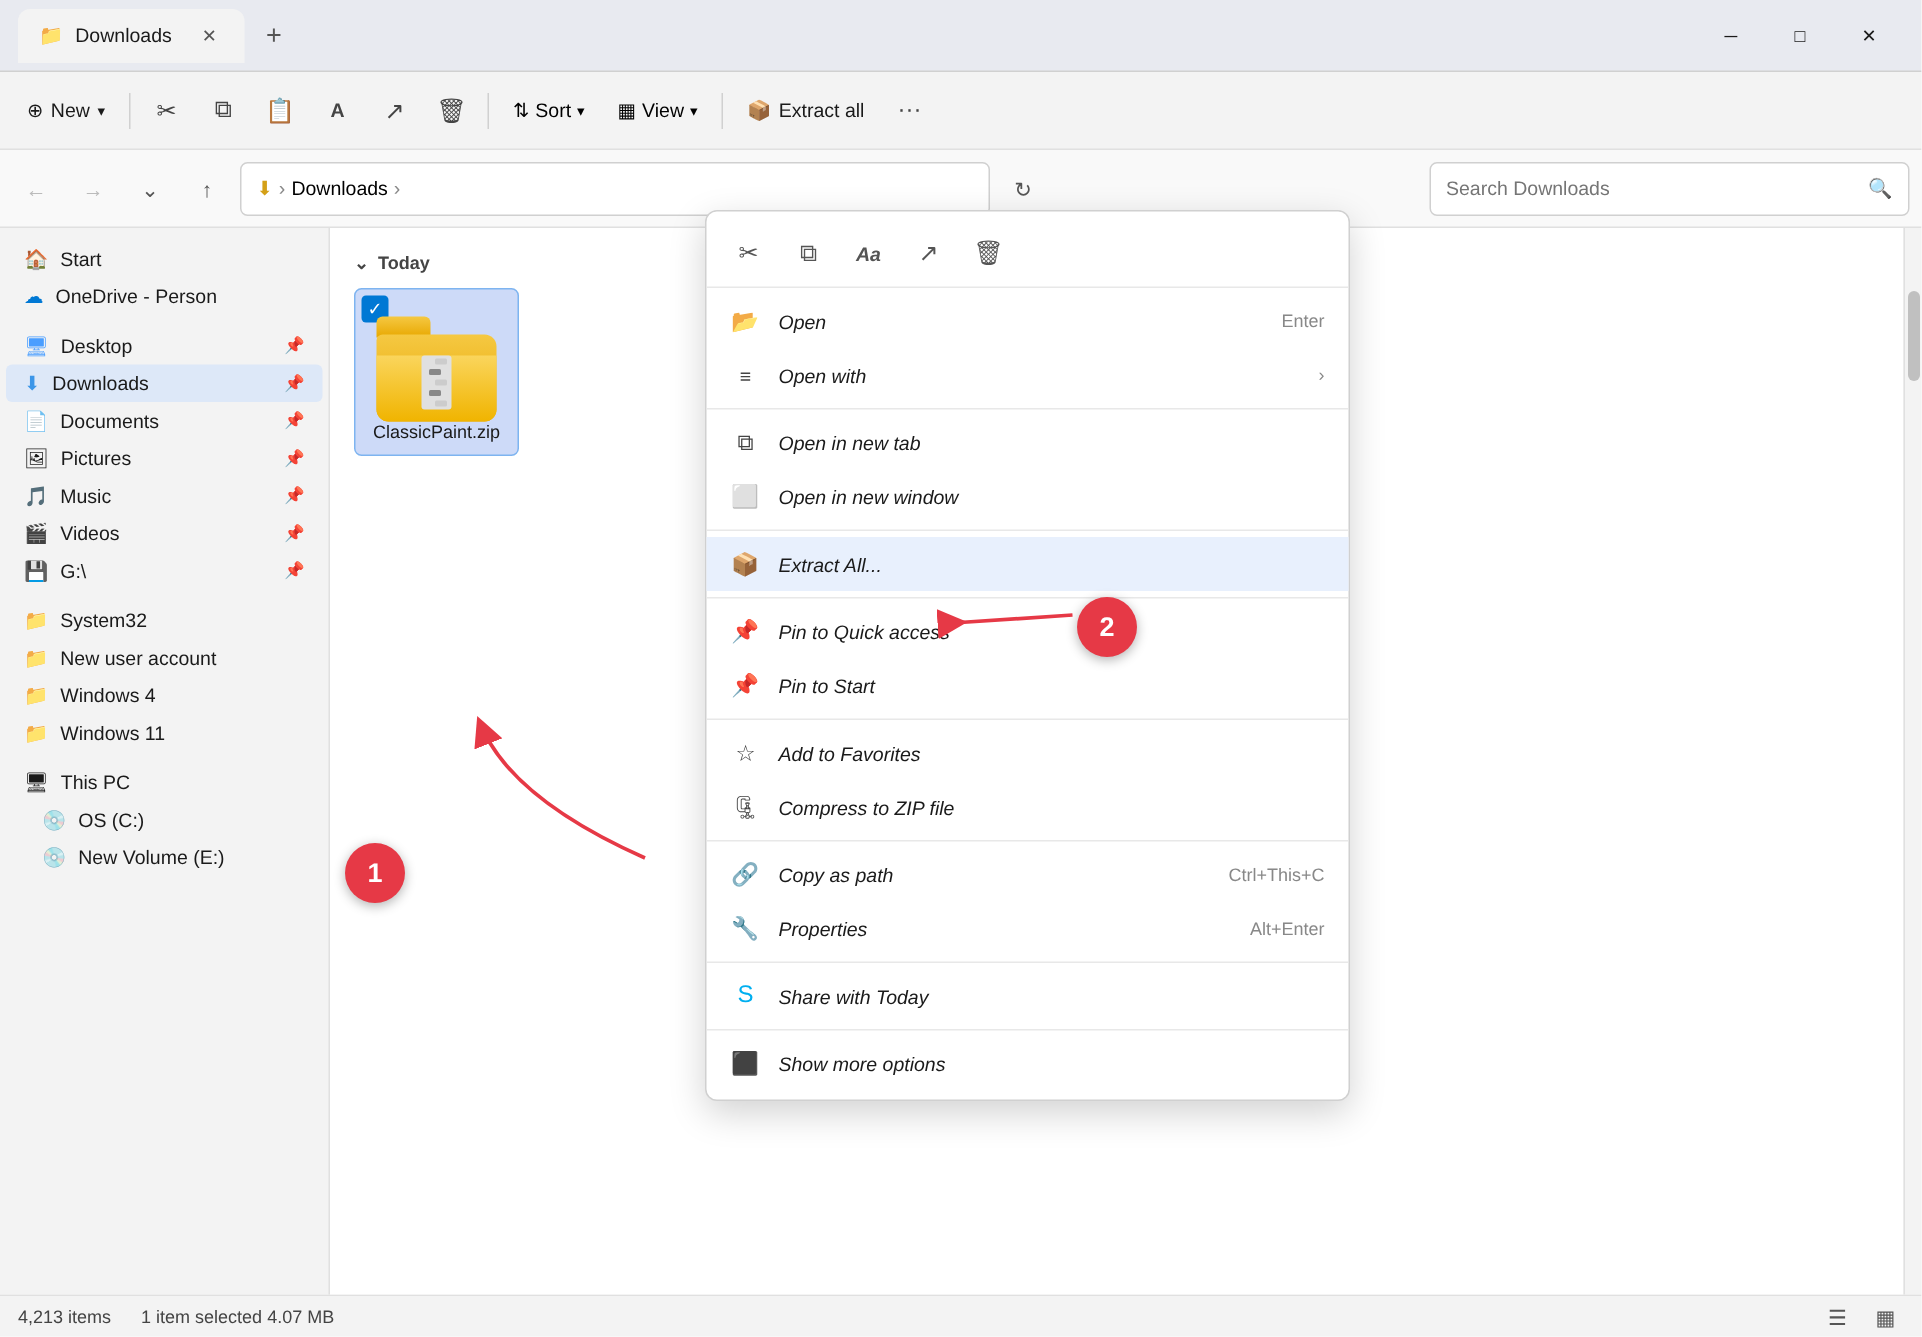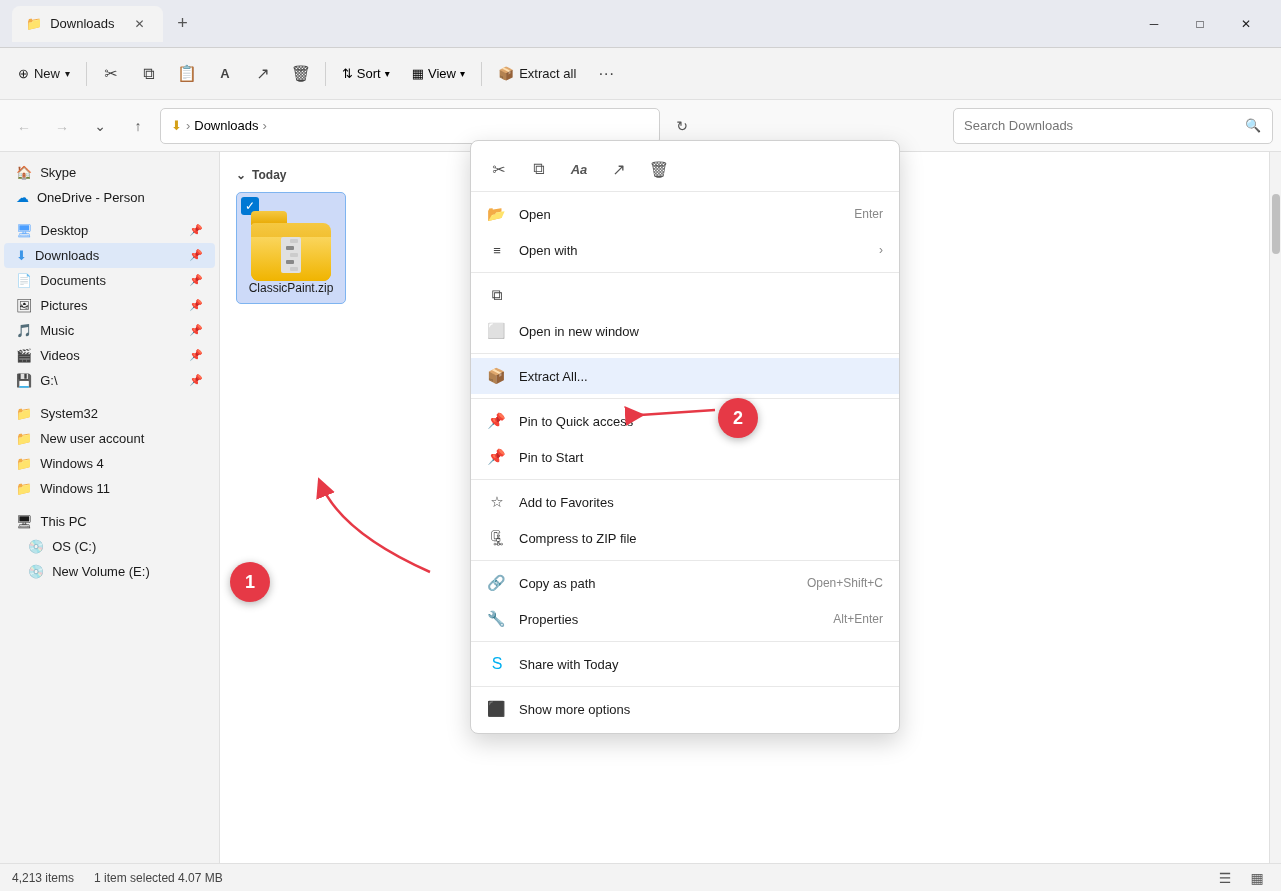--- a/index.html
+++ b/index.html
@@ -344,21 +344,21 @@
       position: relative;
     }
     .ctx-item.highlighted { background: #e8f0fd; }
     .ctx-icon {
       width: 20px; height: 20px;
       display: flex; align-items: center; justify-content: center;
       font-size: 15px;
       flex-shrink: 0;
       color: #444;
     }
-    .ctx-label { flex: 1; }
+    .ctx-label { flex: 1; font-style: italic; }
     .ctx-shortcut { color: #888; font-size: 12px; }
     .ctx-arrow { color: #888; font-size: 12px; }
     .ctx-separator { height: 1px; background: #e8e8e8; margin: 4px 0; }
 
     
     .annotation-circle {
       width: 40px; height: 40px;
       border-radius: 50%;
       background: #e63946;
       color: white;
@@ -497,21 +497,21 @@
     <input type="text" placeholder="Search Downloads" style="">
     <span style="color:#888;">🔍</span>
   </div>
 </div>
 
 <div class="main-layout">
 
   <div class="sidebar">
     <div class="sidebar-item">
       <span>🏠</span>
-      <span>Skype</span>
+      <span>Start</span>
     </div>
     <div class="sidebar-item">
       <span style="color:#0078d4;">☁</span>
       <span>OneDrive - Person</span>
     </div>
     <div style="height:8px;"></div>
     <div class="sidebar-item">
       <span style="color:#4a9eff;">🖥</span>
       <span>Desktop</span>
       <span class="pin-icon">📌</span>
@@ -660,20 +660,21 @@
   <div class="ctx-item">
     <span class="ctx-icon" style="font-size:13px;">≡</span>
     <span class="ctx-label">Open with</span>
     <span class="ctx-arrow">›</span>
   </div>
 
   <div class="ctx-separator"></div>
 
   <div class="ctx-item">
     <span class="ctx-icon">⧉</span>
+    <span class="ctx-label">Open in new tab</span>
   </div>
 
   <div class="ctx-item">
     <span class="ctx-icon">⬜</span>
     <span class="ctx-label">Open in new window</span>
   </div>
 
   <div class="ctx-separator"></div>
 
   <div class="ctx-item highlighted">
@@ -703,21 +704,21 @@
   <div class="ctx-item">
     <span class="ctx-icon">🗜</span>
     <span class="ctx-label">Compress to ZIP file</span>
   </div>
 
   <div class="ctx-separator"></div>
 
   <div class="ctx-item">
     <span class="ctx-icon">🔗</span>
     <span class="ctx-label">Copy as path</span>
-    <span class="ctx-shortcut">Open+Shift+C</span>
+    <span class="ctx-shortcut">Ctrl+This+C</span>
   </div>
 
   <div class="ctx-item">
     <span class="ctx-icon">🔧</span>
     <span class="ctx-label">Properties</span>
     <span class="ctx-shortcut">Alt+Enter</span>
   </div>
 
   <div class="ctx-separator"></div>
 

